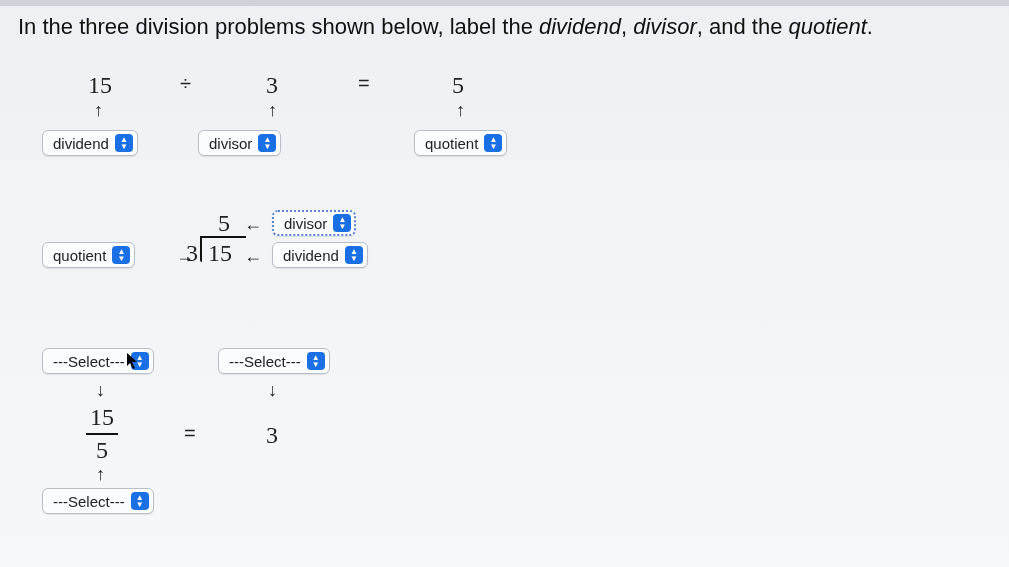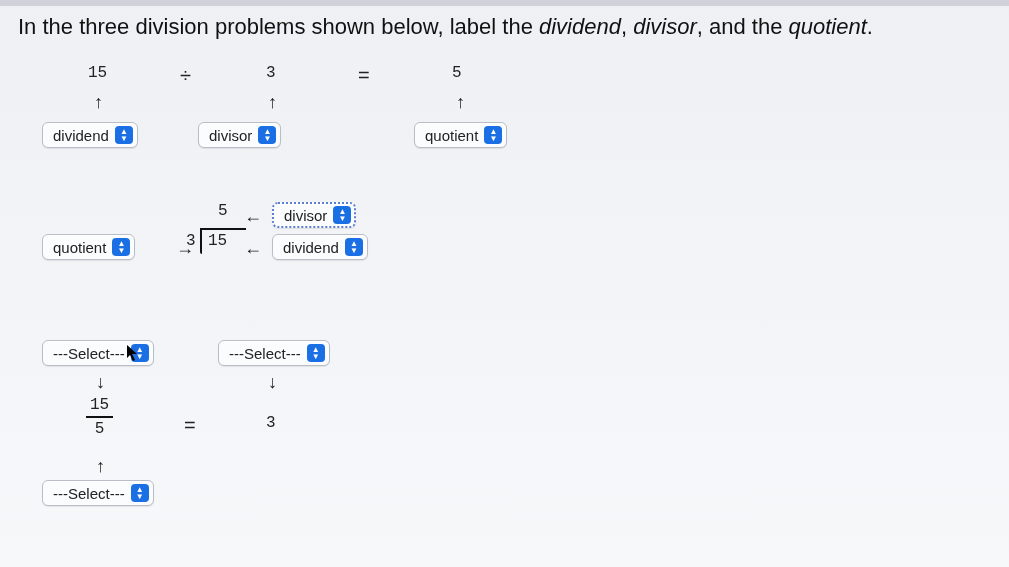--- a/index.html
+++ b/index.html
@@ -21,28 +21,28 @@
     background: linear-gradient(#eef0f3, #f7f8fa);
   }
   .page::before{
     content:"";
     position:absolute; left:0; right:0; top:0; height:6px;
     background:#cfd3d9;
   }
   .prompt {
     font-size: 22px;
     color: #111;
-    margin-bottom: 24px;
+    margin-bottom: 32px;
   }
   .prompt .i { font-style: italic; }
 
   
   .area { position: relative; }
   .abs { position: absolute; }
-  .num { font-size: 16px; color: #222; font-family: Liberation Mono, monospace; }
+  .num { font-size: 24px; color: #222; font-family: Liberation Serif, serif; }
   .op  { font-size: 20px; color: #222; }
   .arrow { font-size: 18px; color: #222; }
 
   
   .sel {
     display: inline-flex;
     align-items: center;
     height: 26px;
     padding: 0 4px 0 10px;
     border: 1px solid #b9bec6;

